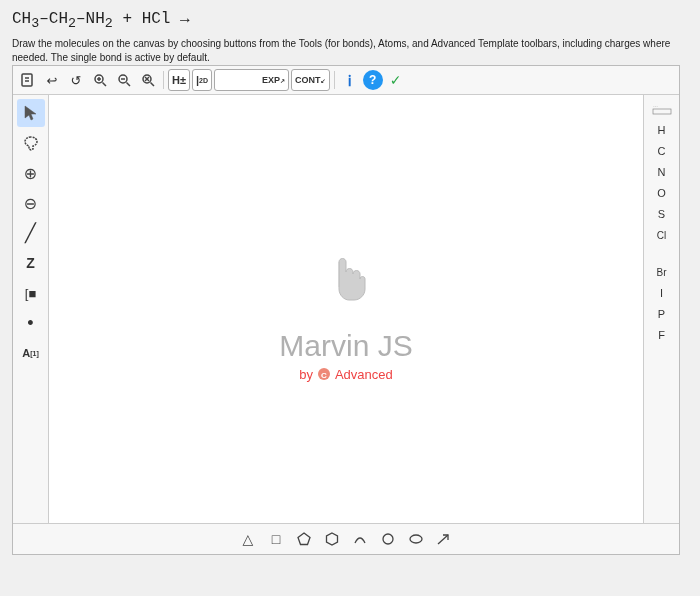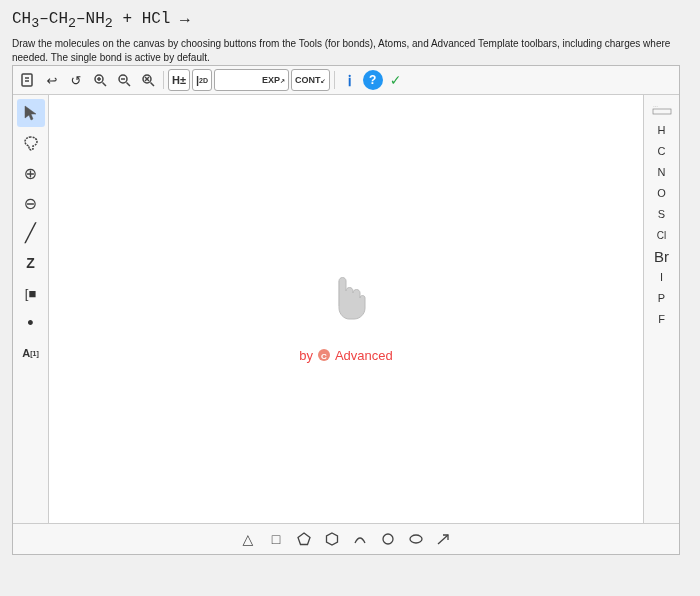--- a/index.html
+++ b/index.html
@@ -308,20 +308,21 @@
       <div class="marvin-watermark">
 
         <div class="marvin-icon">
           <svg width="70" height="70" viewBox="0 0 70 70" fill="none">
 
             <path d="M28,50 L28,25 C28,23 29.5,21.5 31.5,21.5 C33.5,21.5 35,23 35,25 L35,35 C35,33 36.5,31.5 38.5,31.5 C40.5,31.5 42,33 42,35 L42,37 C42,35 43.5,33.5 45.5,33.5 C47.5,33.5 49,35 49,37 L49,42 C49,40.5 50,39.5 51.5,39.5 C53,39.5 54,40.5 54,42 L54,52 C54,58 49,63 43,63 L38,63 C33,63 28,58 28,52 Z" fill="#d0d0d0" stroke="#bbb" stroke-width="1"></path>
 
             <path d="M28,50 L28,25" stroke="#bbb" stroke-width="0.5"></path>
           </svg>
         </div>
+        <div class="marvin-title">Marvin JS</div>
         <div class="marvin-sub">
           <span>by</span>
 
           <svg width="14" height="14" viewBox="0 0 14 14" fill="none">
             <circle cx="7" cy="7" r="6" fill="#e87" stroke="none"></circle>
             <text x="7" y="11" text-anchor="middle" font-size="8" fill="white" font-weight="bold">C</text>
           </svg>
           <span>Advanced</span>
         </div>
       </div>
@@ -333,21 +334,21 @@
           <text x="1" y="5" font-size="5" fill="#888">…</text>
           <rect x="1" y="7" width="18" height="5" fill="none" stroke="#888" stroke-width="0.7"></rect>
         </svg>
       </button>
       <button class="rt-btn" title="Hydrogen">H</button>
       <button class="rt-btn" title="Carbon">C</button>
       <button class="rt-btn" title="Nitrogen">N</button>
       <button class="rt-btn" title="Oxygen">O</button>
       <button class="rt-btn" title="Sulfur">S</button>
       <button class="rt-btn" title="Chlorine" style="font-size:10px;">Cl</button>
-      <button class="rt-btn" title="Bromine" style="font-size:15px;">Br</button>
+      <button class="rt-btn" title="Bromine" style="font-size:10px;margin-top:16px;">Br</button>
       <button class="rt-btn" title="Iodine">I</button>
       <button class="rt-btn" title="Phosphorus">P</button>
       <button class="rt-btn" title="Fluorine">F</button>
     </div>
 
   </div>
 
   <div class="bottom-toolbar">
     <button class="bt-btn" title="Triangle">△</button>
     <button class="bt-btn" title="Square">□</button>

